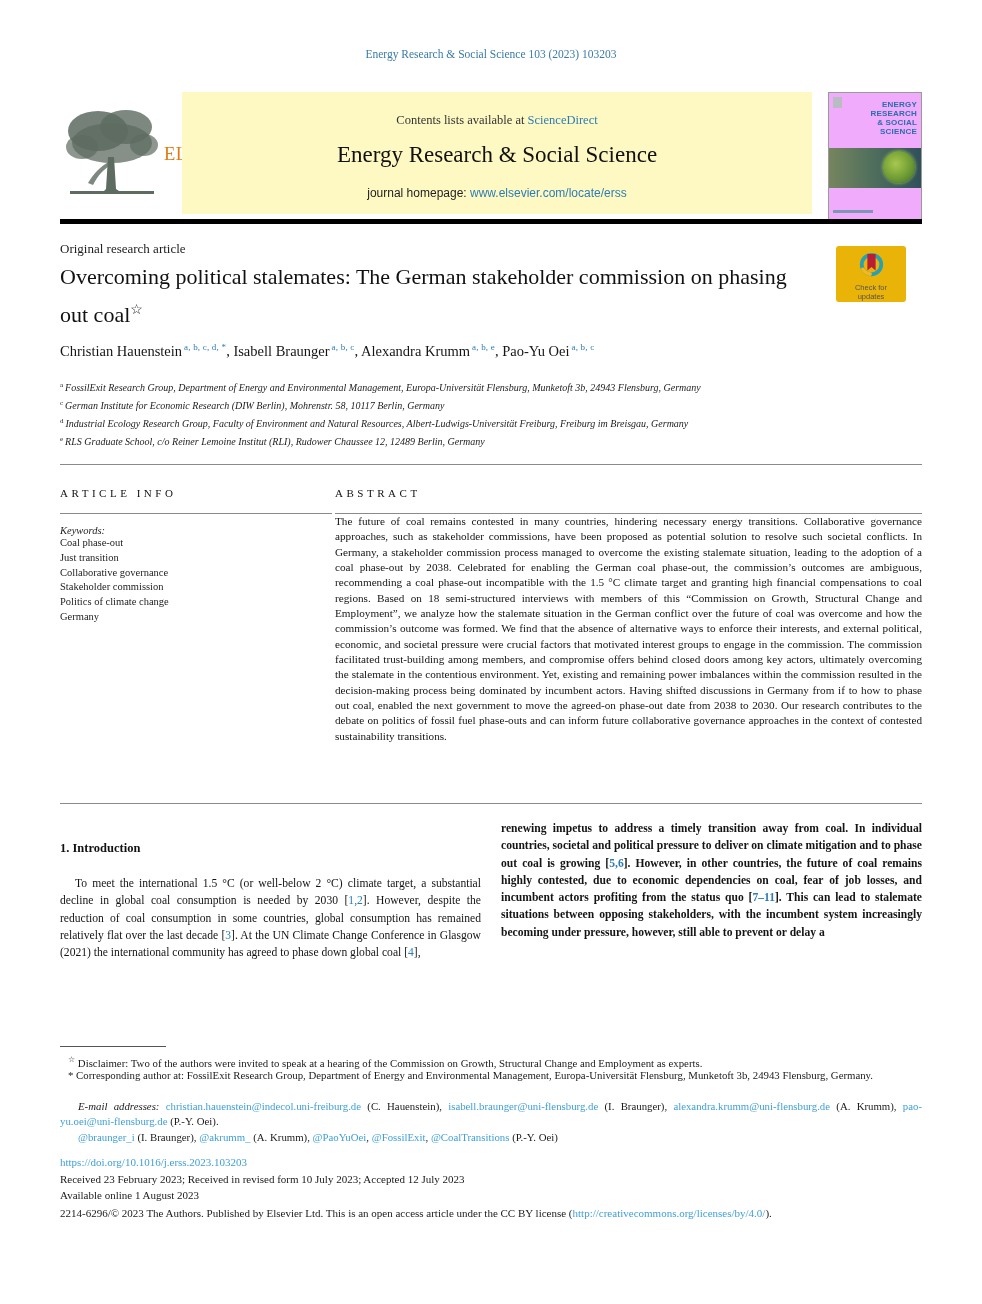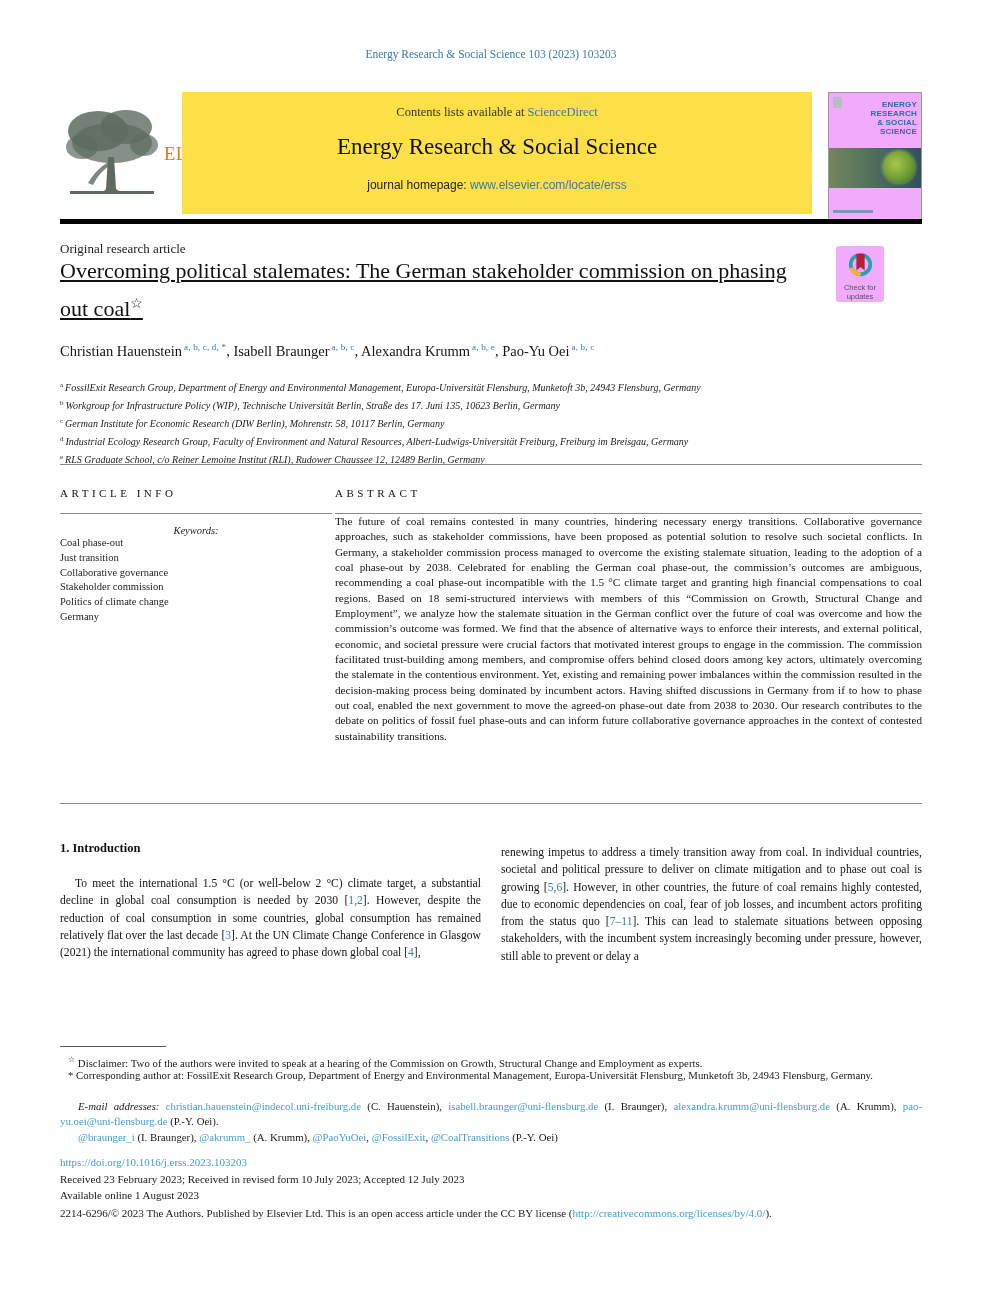--- a/index.html
+++ b/index.html
@@ -11,59 +11,59 @@
   .abs{position:absolute;}
   a,.link{color:#2d7cb5;text-decoration:none;cursor:pointer;}
   .link-light{color:#3f9fd8;}
   
   .citation{top:48px;left:0;width:100%;text-align:center;font-size:11.5px;color:#3a7ba6;}
   
   .header-row{top:92px;left:60px;width:862px;height:122px;display:flex;}
   .logo-box{width:122px;display:flex;flex-direction:row;align-items:center;justify-content:flex-start;}
   .logo-box svg{display:block;}
   .elsevier-word{font-size:18.5px;color:#e07b10;letter-spacing:.5px;margin-top:2px;font-family:"Liberation Serif",serif;}
-  .banner{flex:1;background:#fde047;margin-left:0;margin-right:16px;text-align:center;padding-top:13px;box-sizing:border-box;}
+  .banner{flex:1;background:#fef9c3;margin-left:0;margin-right:16px;text-align:center;padding-top:21px;box-sizing:border-box;}
   .banner .line1{font-size:12.5px;color:#333;}
   .banner .jtitle{font-size:23px;color:#111;margin-top:14px;}
   .banner .homepage{font-family:"Liberation Sans",sans-serif;font-size:12px;color:#222;margin-top:18px;}
   .cover{width:92px;height:126px;border:1px solid #9a9a9a;background:#f0abfc;position:relative;overflow:hidden;}
   .cover .mini-mark{position:absolute;top:4px;left:4px;width:9px;height:11px;background:#b9bcc0;font-size:5px;color:#666;}
   .cover .ctitle{position:absolute;top:7px;right:4px;text-align:right;font-family:"Liberation Sans",sans-serif;
     font-weight:bold;font-size:8px;line-height:9px;color:#2a6db0;letter-spacing:.2px;}
   .cover .band{position:absolute;left:0;right:0;top:55px;height:40px;
     background:linear-gradient(90deg,#76855f 0%,#51705c 45%,#30505a 100%);}
   .cover .globe{position:absolute;top:58px;right:6px;width:32px;height:32px;border-radius:50%;
     background:radial-gradient(circle at 40% 40%, #a8c84e 0%, #6f9c34 55%, #3c6b2a 100%);
     box-shadow:0 0 3px 1px rgba(180,220,90,.5);}
   .cover .bottomline{position:absolute;left:4px;bottom:6px;width:40px;height:3px;background:#7d97b5;}
   .black-bar{top:219px;left:60px;width:862px;height:5px;background:#000;}
   
   .article-type{top:241px;left:60px;font-size:13px;}
-  .paper-title{top:254px;left:60px;width:750px;font-size:22px;line-height:33px;color:#111;text-decoration:underline;}
+  .paper-title{top:260px;left:60px;width:750px;font-size:22px;line-height:33px;color:#111;}
   .paper-title .star{font-size:14px;vertical-align:8px;}
-  .badge{top:246px;left:836px;width:48px;height:56px;background:#f0abfc;border-radius:3px;
+  .badge{top:246px;left:836px;width:70px;height:56px;background:#eab308;border-radius:3px;
     display:flex;flex-direction:column;align-items:center;padding-top:5px;box-sizing:border-box;cursor:pointer;}
   .badge .btxt{font-family:"Liberation Sans",sans-serif;font-size:7.5px;line-height:8.5px;color:#555;text-align:center;margin-top:2px;}
   
   .authors{top:342px;left:60px;font-size:14.5px;color:#151515;}
   .authors sup{font-size:9px;color:#2d7cb5;margin-left:2px;letter-spacing:.2px;}
   .affils{top:378px;left:60px;font-size:10px;line-height:14.6px;font-style:italic;color:#222;}
   .affils sup{font-size:7px;font-style:normal;margin-right:2px;}
   .rule{left:60px;width:862px;height:1px;background:#8a8a8a;}
   
   .info-col{top:487px;left:60px;width:272px;}
   .abs-col{top:487px;left:335px;width:587px;}
   .sec-cap{font-size:11px;letter-spacing:.32em;color:#111;}
   .cap-rule{height:1px;background:#8a8a8a;margin-top:14px;}
-  .kw-label{font-size:10.5px;font-style:italic;margin-top:11px;text-align:center;}
+  .kw-label{font-size:10.5px;font-style:italic;margin-top:11px;}
   .kw-item{font-size:10.5px;line-height:14.8px;}
   .abstract-text{font-size:11.2px;line-height:15.35px;text-align:justify;color:#141414;}
   
   .col-left{top:841px;left:60px;width:421px;}
-  .col-right{top:844px;left:501px;width:421px;}
+  .col-right{top:820px;left:501px;width:421px;font-weight:bold;}
   .sec-head{font-size:12.5px;font-weight:bold;color:#111;}
   .body-par{font-size:11.6px;line-height:17.3px;text-align:justify;color:#141414;}
   .col-left .body-par{margin-top:19px;text-indent:15px;}
   
   .fn-divider{top:1046px;left:60px;width:106px;height:1px;background:#555;}
   .fn{left:60px;width:862px;font-size:10.8px;line-height:15.4px;text-align:justify;color:#1a1a1a;}
   .fn sup{font-size:8px;}
   .fn-disclaimer{top:1052px;padding-left:8px;}
   .fn-corresp{top:1068px;}
   .fn-corresp .lead,.fn-disclaimer .lead{margin-left:8px;}
@@ -144,21 +144,20 @@
 
 <div class="abs authors">
   <span>Christian Hauenstein</span><sup>a, b, c, d, *</sup><span>, </span>
   <span>Isabell Braunger</span><sup>a, b, c</sup><span>, </span>
   <span>Alexandra Krumm</span><sup>a, b, e</sup><span>, </span>
   <span>Pao-Yu Oei</span><sup>a, b, c</sup>
 </div>
 
 <div class="abs affils">
   <div><sup>a</sup><span>FossilExit Research Group, Department of Energy and Environmental Management, Europa-Universität Flensburg, Munketoft 3b, 24943 Flensburg, Germany</span></div>
-  <div><sup>b</sup><span>Workgroup for Infrastructure Policy (WIP), Technische Universität Berlin, Straße des 17. Juni 135, 10623 Berlin, Germany</span></div>
   <div><sup>c</sup><span>German Institute for Economic Research (DIW Berlin), Mohrenstr. 58, 10117 Berlin, Germany</span></div>
   <div><sup>d</sup><span>Industrial Ecology Research Group, Faculty of Environment and Natural Resources, Albert-Ludwigs-Universität Freiburg, Freiburg im Breisgau, Germany</span></div>
   <div><sup>e</sup><span>RLS Graduate School, c/o Reiner Lemoine Institut (RLI), Rudower Chaussee 12, 12489 Berlin, Germany</span></div>
 </div>
 
 <div class="abs rule" style="top:464px;"></div>
 
 <div class="abs info-col">
   <div class="sec-cap">ARTICLE INFO</div>
   <div class="cap-rule"></div>

